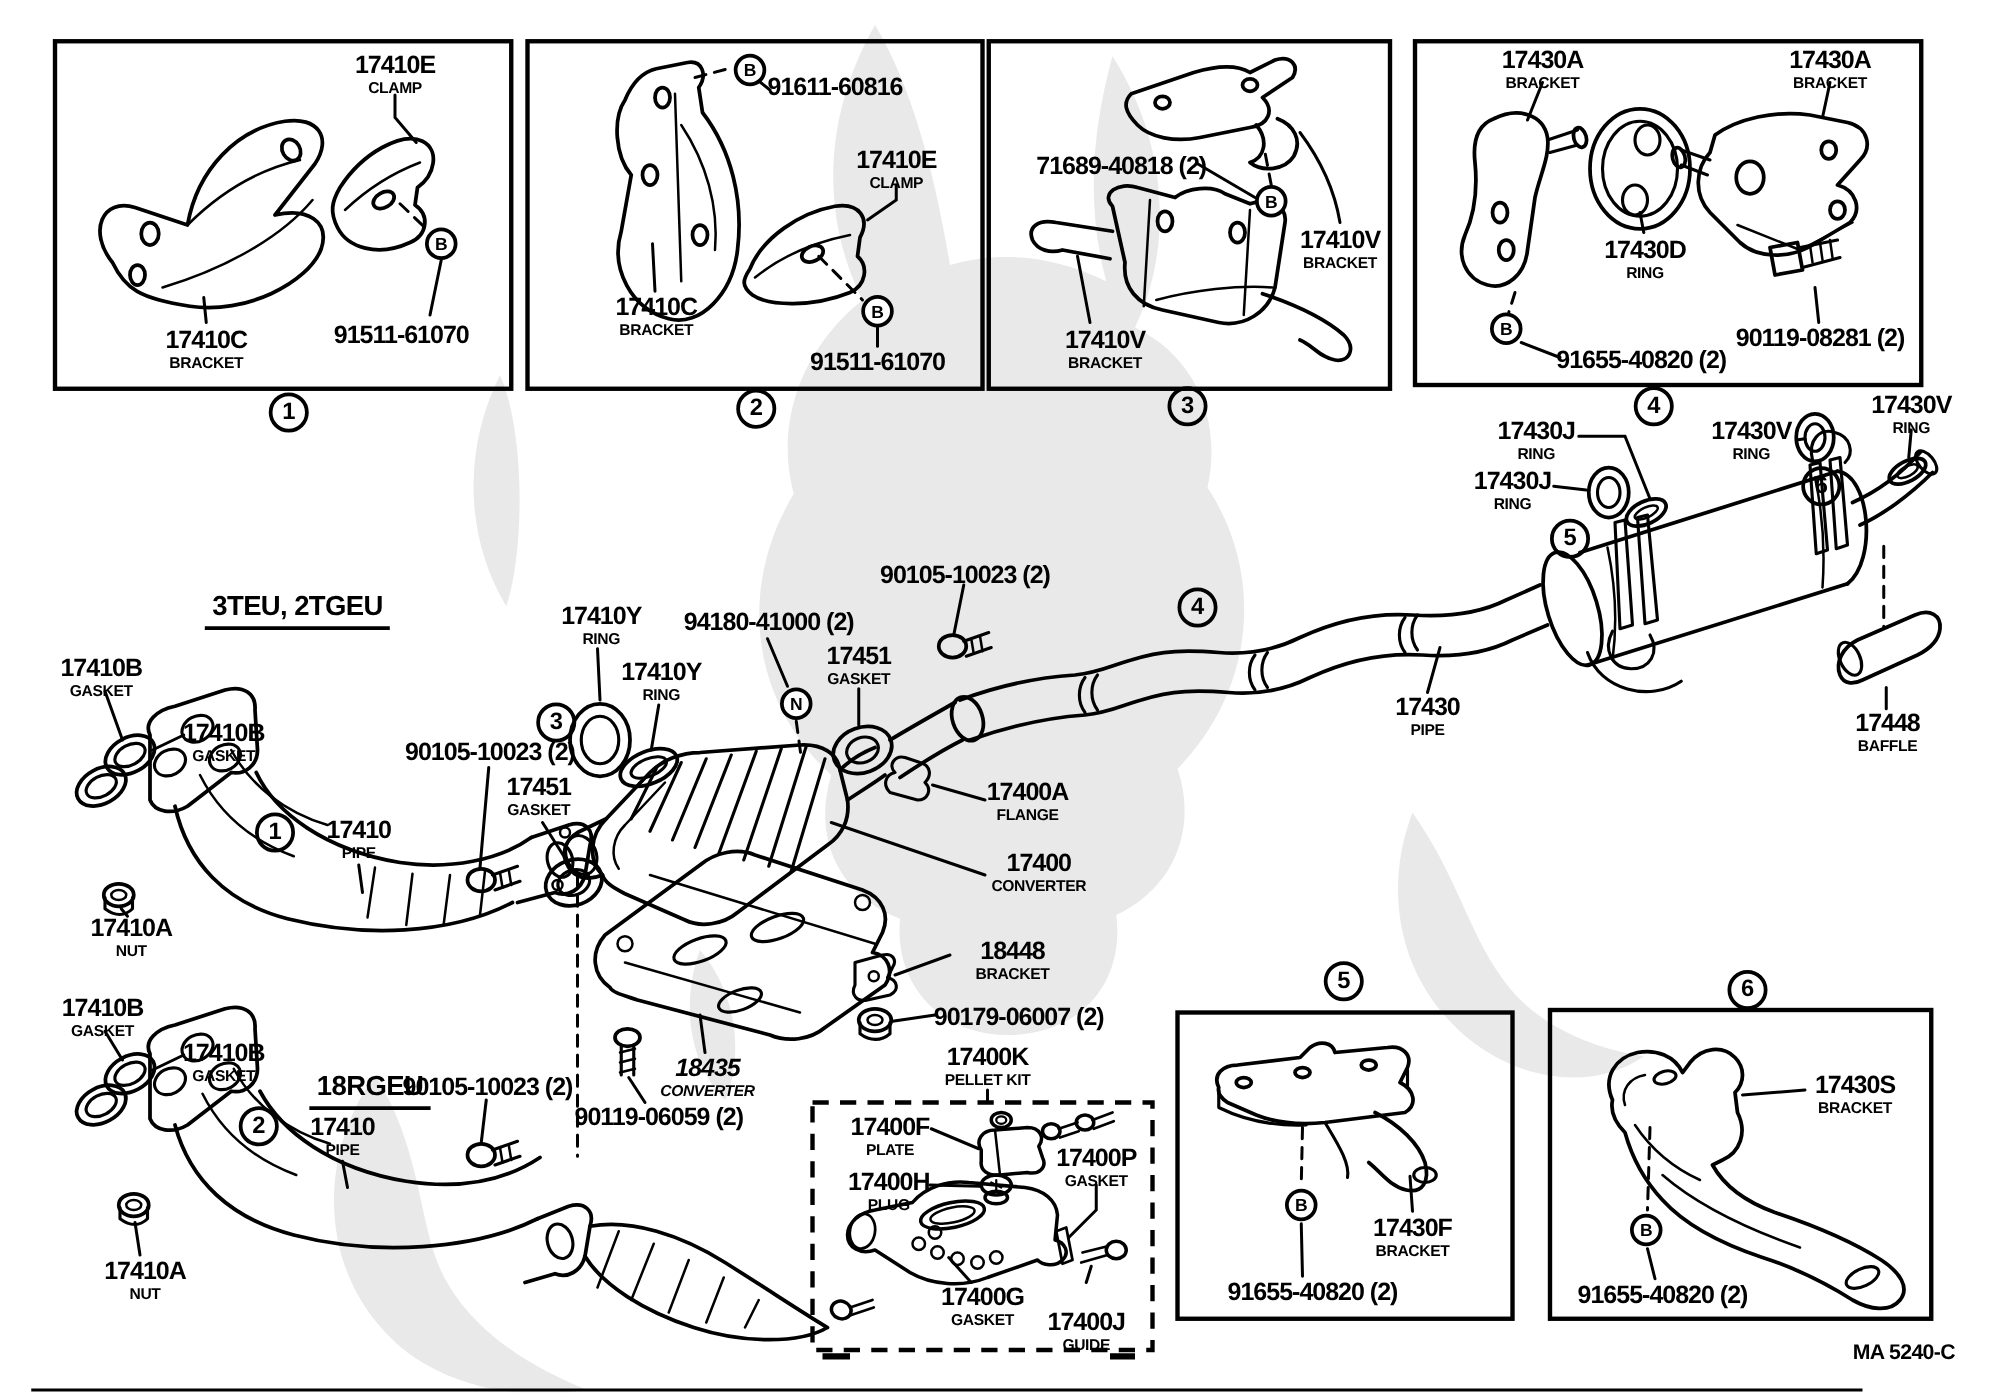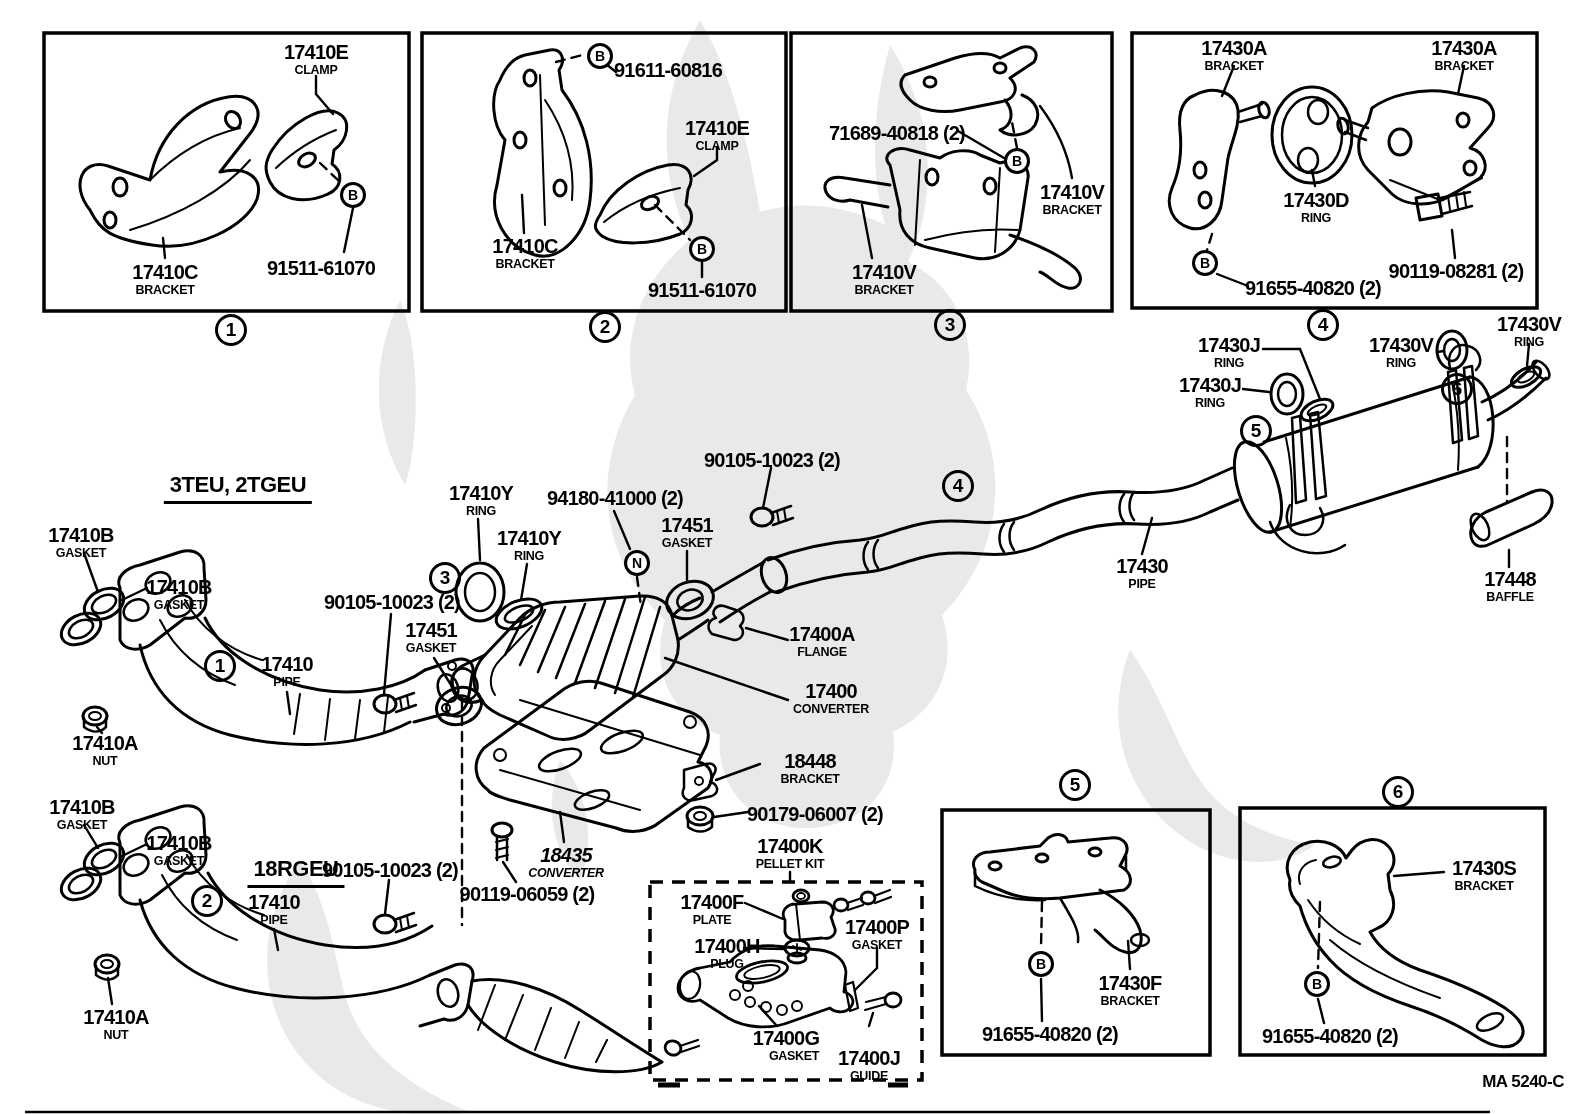--- a/index.html
+++ b/index.html
@@ -532,29 +532,29 @@
     <div class="name">BRACKET</div>
   </div>
   <div class="callout" style="left:1330px;top:1026px;">
     <div class="code">91655-40820 (2)</div>
   </div>
 
   <div class="callout" style="left:712px;top:892px;">
     <div class="code">17400F</div>
     <div class="name">PLATE</div>
   </div>
-  <div class="callout" style="left:711px;top:936px;margin-left:16px;">
+  <div class="callout" style="left:711px;top:936px;">
     <div class="code">17400H</div>
     <div class="name">PLUG</div>
   </div>
   <div class="callout" style="left:877px;top:917px;">
     <div class="code">17400P</div>
     <div class="name">GASKET</div>
   </div>
-  <div class="callout" style="left:786px;top:1028px;text-align:right;">
+  <div class="callout" style="left:786px;top:1028px;">
     <div class="code">17400G</div>
     <div class="name">GASKET</div>
   </div>
   <div class="callout" style="left:869px;top:1048px;">
     <div class="code">17400J</div>
     <div class="name">GUIDE</div>
   </div>
 
   <div class="cnum" style="left:215px;top:314px;">1</div>
   <div class="cnum" style="left:589px;top:311px;">2</div>

